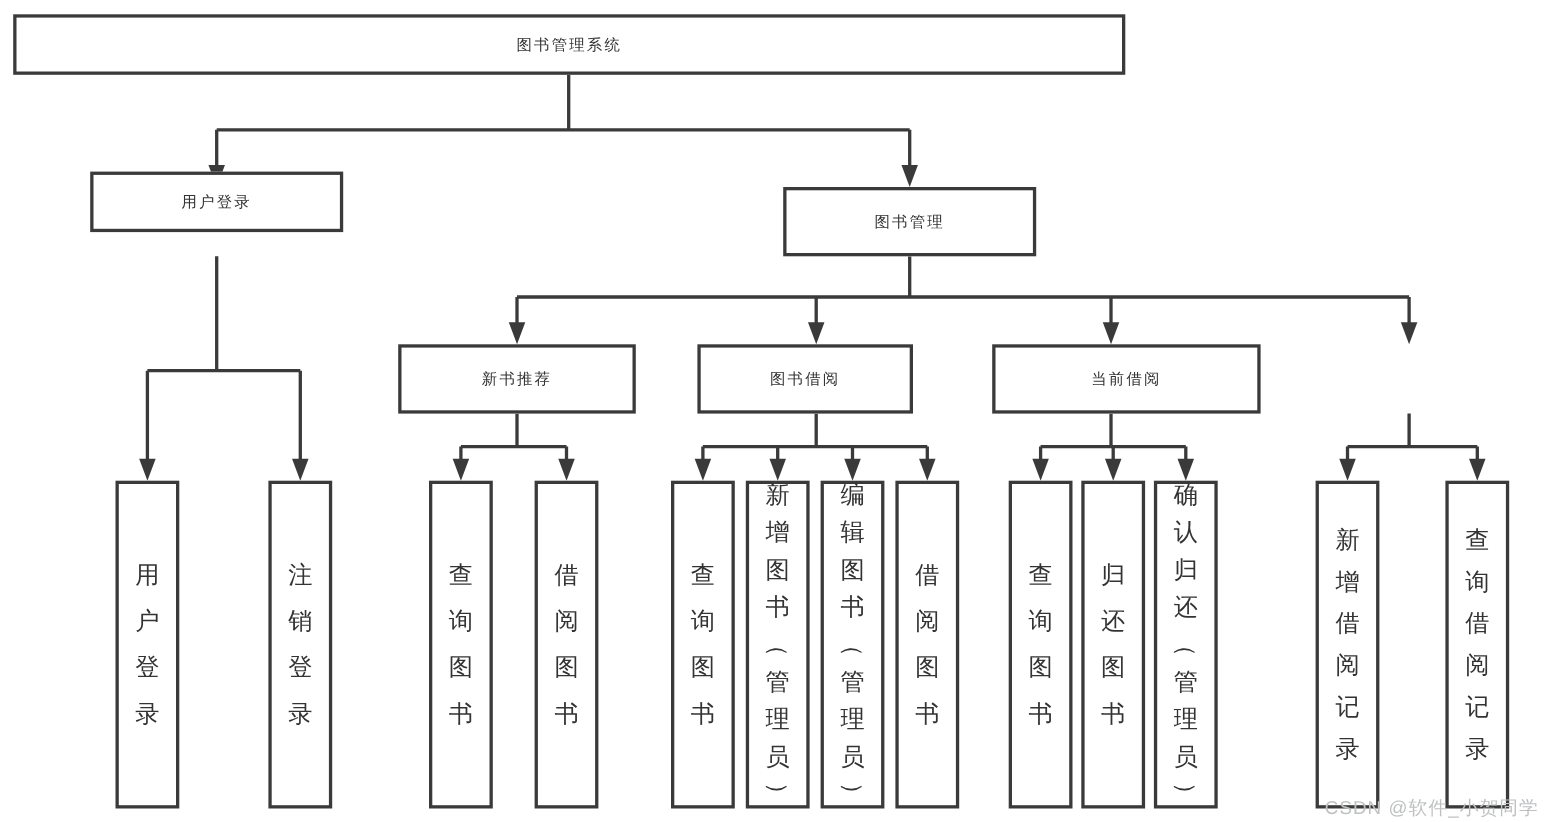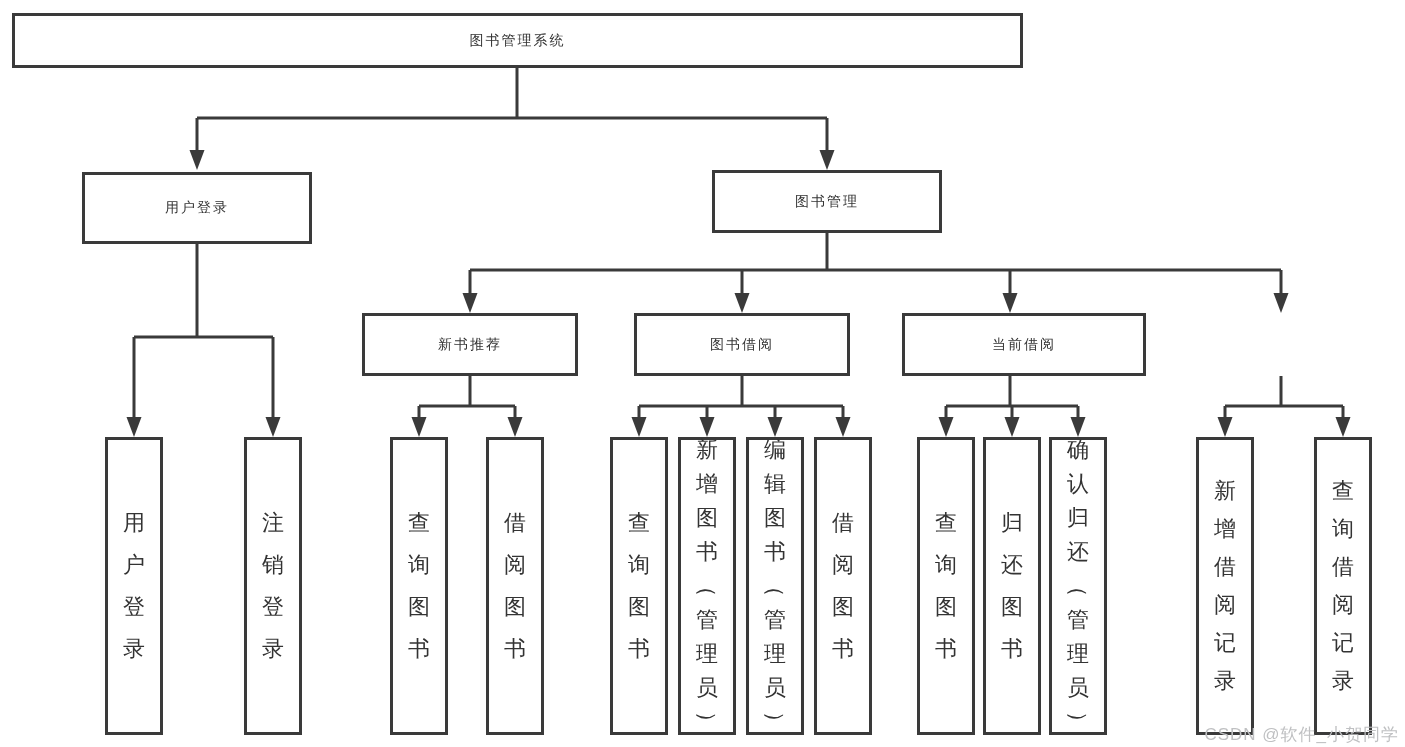--- a/index.html
+++ b/index.html
@@ -67,25 +67,25 @@
       <polygon points="938.5,417 953.5,417 946,437"></polygon>
       <polygon points="1004.5,417 1019.5,417 1012,437"></polygon>
       <polygon points="1070.5,417 1085.5,417 1078,437"></polygon>
       <polygon points="1217.5,417 1232.5,417 1225,437"></polygon>
       <polygon points="1335.5,417 1350.5,417 1343,437"></polygon>
     </g>
   </svg>
 
   <div class="node h" style="left:12px; top:13px; width:1011px; height:55px;">图书管理系统</div>
 
-  <div class="node h" style="left:82px; top:172px; width:230px; height:72px;">用户登录</div>
+  <div class="node h" style="left:82px; top:156px; width:230px; height:55px;">用户登录</div>
   <div class="node h" style="left:362px; top:313px; width:216px; height:63px;">新书推荐</div>
 
   <div class="node h" style="left:712px; top:170px; width:230px; height:63px;">图书管理</div>
-  <div class="node h" style="left:634px; top:313px; width:216px; height:63px;">图书借阅</div>
+  <div class="node h" style="left:634px; top:313px; width:196px; height:63px;">图书借阅</div>
   <div class="node h" style="left:902px; top:313px; width:244px; height:63px;">当前借阅</div>
 
   <div class="node v" style="left: 105px; top: 437px; width: 58px; height: 298px; gap: 20px;">
       <span>用</span>
       <span>户</span>
       <span>登</span>
       <span>录</span>
     </div>
   <div class="node v" style="left: 244px; top: 437px; width: 58px; height: 298px; gap: 20px;">
       <span>注</span>

